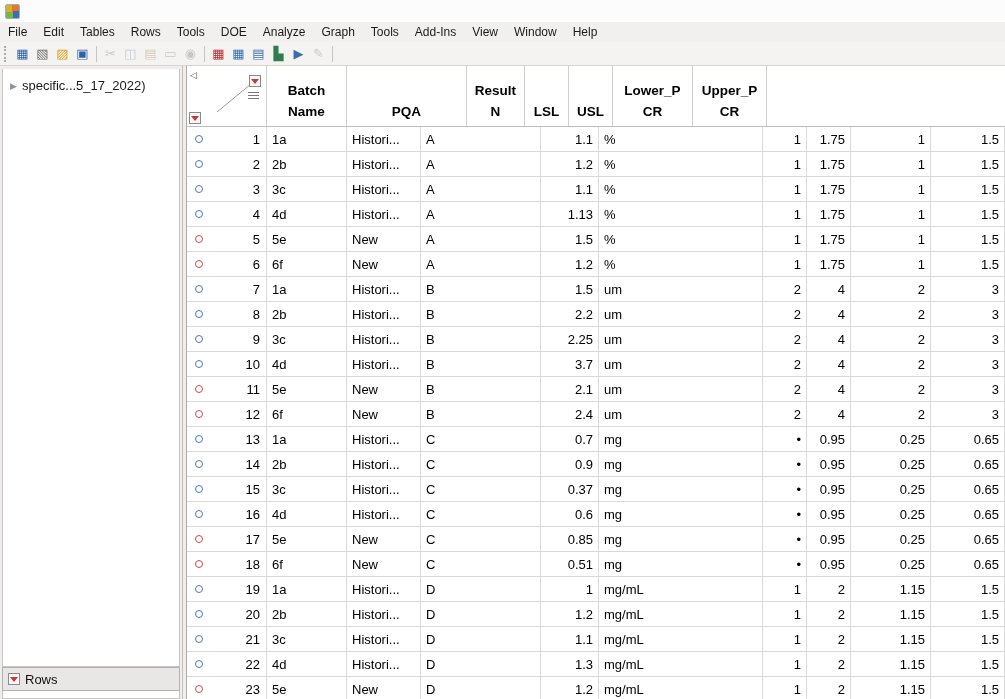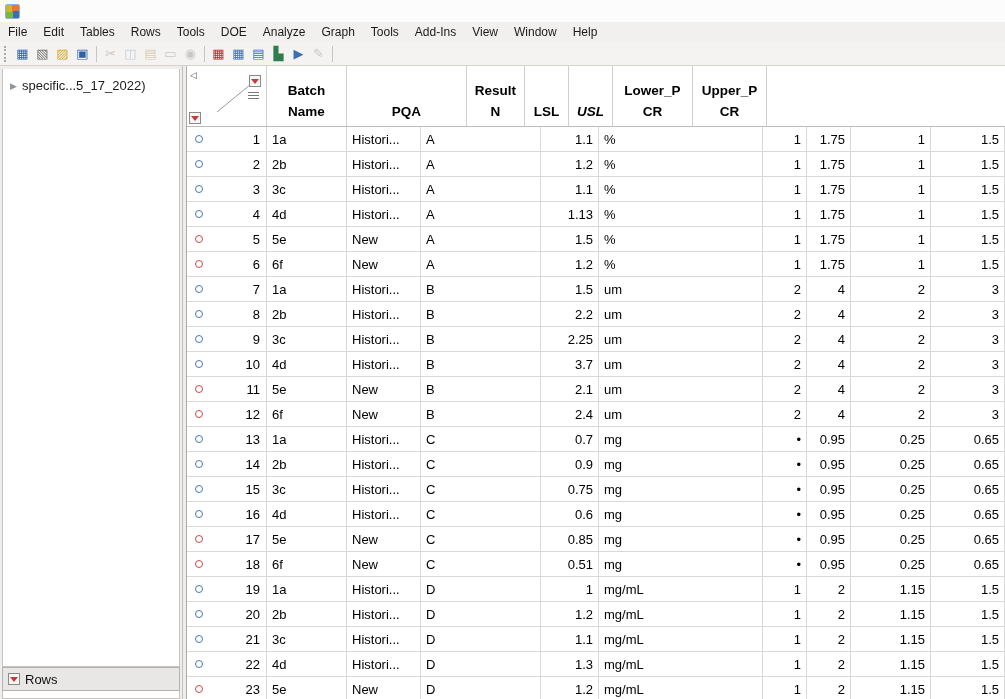--- a/index.html
+++ b/index.html
@@ -146,21 +146,21 @@
           <span class="red-tri-btn corner-tri-bottom">
               <span class="red-tri"></span>
             </span>
         </div>
       <div class="th" style="width: 80px; flex: 0 0 80px;">Batch
 Name</div>
           <div class="th" style="width: 120px; flex: 0 0 120px;">PQA</div>
           <div class="th" style="width: 58px; flex: 0 0 58px; text-align: center;">Result
 N</div>
           <div class="th" style="width: 44px; flex: 0 0 44px;">LSL</div>
-          <div class="th" style="width: 44px; flex: 0 0 44px; font-style: italic;">USL</div>
+          <div class="th" style="width: 44px; flex: 0 0 44px;">USL</div>
           <div class="th" style="width: 80px; flex: 0 0 80px;">Lower_P
 CR</div>
           <div class="th" style="width: 74px; flex: 0 0 74px;">Upper_P
 CR</div>
         </div>
       <div>
           <div class="tr">
             <div class="rownum-cell">
               <span class="marker" style="border-color: rgb(74, 120, 184);"></span>
               <span class="rownum">1</span>
@@ -371,21 +371,21 @@
             <div class="td right" style="width: 74px; flex: 0 0 74px;">0.65</div>
           </div>
           <div class="tr">
             <div class="rownum-cell">
               <span class="marker" style="border-color: rgb(74, 120, 184);"></span>
               <span class="rownum">15</span>
             </div>
             <div class="td" style="width: 80px; flex: 0 0 80px;">3c</div>
             <div class="td" style="width: 74px; flex: 0 0 74px;">Histori...</div>
             <div class="td" style="width: 120px; flex: 0 0 120px;">C</div>
-            <div class="td right" style="width: 58px; flex: 0 0 58px;">0.75</div>
+            <div class="td right" style="width: 58px; flex: 0 0 58px;">0.37</div>
             <div class="td" style="width: 164px; flex: 0 0 164px;">mg</div>
             <div class="td right" style="width: 44px; flex: 0 0 44px;">•</div>
             <div class="td right" style="width: 44px; flex: 0 0 44px;">0.95</div>
             <div class="td right" style="width: 80px; flex: 0 0 80px;">0.25</div>
             <div class="td right" style="width: 74px; flex: 0 0 74px;">0.65</div>
           </div>
           <div class="tr">
             <div class="rownum-cell">
               <span class="marker" style="border-color: rgb(74, 120, 184);"></span>
               <span class="rownum">16</span>

